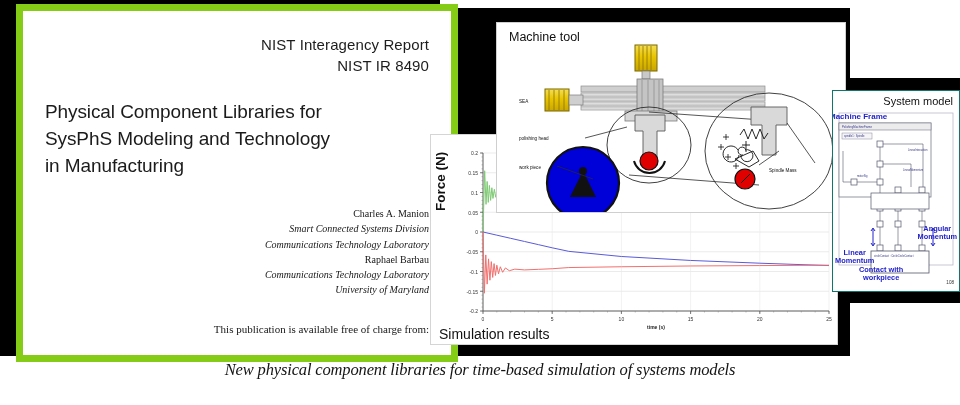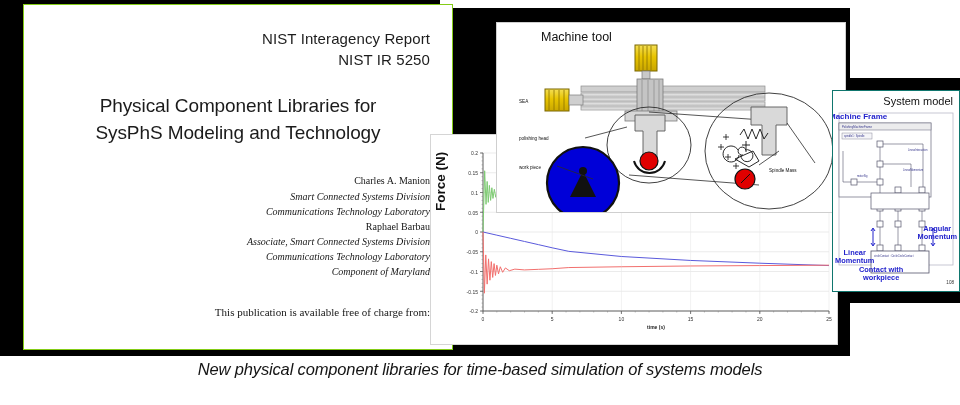--- a/index.html
+++ b/index.html
@@ -24,36 +24,36 @@
 
   
   .panel {
     position: absolute;
     background: #ffffff;
     overflow: hidden;
   }
 
   
   #cover {
-    left: 23px;
+    left: 16px;
     top: 4px;
     width: 428px;
     height: 344px;
-    border: 1px solid #84cc16;
+    border: 7px solid #84cc16;
   }
   .cover-head {
     text-align: right;
     font-size: 15px;
     line-height: 1.38;
     color: #1d1d1d;
     margin: 24px 22px 0 40px;
     letter-spacing: .1px;
   }
   .cover-title {
-    text-align: center;
+    text-align: left;
     font-size: 19px;
     line-height: 1.42;
     color: #1b1b1b;
     margin: 23px 22px 0 22px;
     letter-spacing: -.1px;
   }
   .cover-authors {
     text-align: right;
     margin: 26px 22px 0 22px;
     font-family: "Liberation Serif", serif;
@@ -111,21 +111,20 @@
     width: 348px;
     height: 189px;
     border: 1px solid #cfcfcf;
   }
   .mt-title {
     position: absolute;
     left: 12px;
     top: 7px;
     font-size: 12.5px;
     color: #111;
-    margin-left: 32px;
   }
 
   
   #systemmodel {
     left: 832px;
     top: 90px;
     width: 126px;
     height: 200px;
     border: 1px solid #0f766e;
   }
@@ -154,55 +153,55 @@
     color: #333;
   }
 
   
   #caption {
     position: absolute;
     left: 0;
     top: 360px;
     width: 960px;
     text-align: center;
-    font-family: Liberation Sans, sans-serif;
+    font-family: Liberation Serif, serif;
     font-style: italic;
     font-size: 16.5px;
     color: #141414;
     letter-spacing: -.15px;
   }
 
   svg { display: block; }
 </style>
 </head>
 <body>
 
 <div id="stage">
 
   <div class="backdrop" style="left:0;top:0;width:440px;height:356px;"></div>
   <div class="backdrop" style="left:430px;top:8px;width:420px;height:348px;"></div>
   <div class="backdrop" style="left:836px;top:78px;width:124px;height:225px;"></div>
 
   <div class="panel" id="cover">
     <div class="cover-head">
       <div>NIST Interagency Report</div>
-      <div>NIST IR 5250</div>
+      <div>NIST IR 8490</div>
     </div>
     <div class="cover-title">
       <div>Physical Component Libraries for</div>
       <div>SysPhS Modeling and Technology</div>
+      <div>in Manufacturing</div>
     </div>
     <div class="cover-authors">
       <div>Charles A. Manion</div>
       <div class="it">Smart Connected Systems Division</div>
       <div class="it">Communications Technology Laboratory</div>
       <div>Raphael Barbau</div>
-      <div class="it">Associate, Smart Connected Systems Division</div>
       <div class="it">Communications Technology Laboratory</div>
-      <div class="it">Component of Maryland</div>
+      <div class="it">University of Maryland</div>
     </div>
     <div class="cover-doi">
       <div>This publication is available free of charge from:</div>
 
     </div>
   </div>
 
   <div class="panel" id="chartpanel">
     <div class="axis-title-y">Force (N)</div>
     <svg class="plot-wrap" id="plot" viewBox="0 0 406 209" width="406" height="209">
@@ -319,20 +318,21 @@
         <line x1="356.48" y1="176" x2="356.48" y2="177.6" stroke="#777" stroke-width="0.4"></line>
         <line x1="370.32" y1="176" x2="370.32" y2="177.6" stroke="#777" stroke-width="0.4"></line>
         <line x1="384.15999999999997" y1="176" x2="384.15999999999997" y2="177.6" stroke="#777" stroke-width="0.4"></line>
         <line x1="398" y1="176" x2="398" y2="177.6" stroke="#777" stroke-width="0.4"></line>
         <text x="225" y="194" text-anchor="middle" font-size="5" font-weight="bold" fill="#222" font-family="'Liberation Sans',sans-serif">time (s)</text>
         <polyline points="52.00,97.00 53.66,35.78 55.04,69.35 56.15,46.44 57.26,67.38 58.37,50.39 59.61,65.40 60.86,52.76 61.96,63.42 63.35,54.34 64.73,62.24 66.12,55.53 67.50,61.45 69.30,57.10 71.38,60.27 74.14,58.29 77.60,59.87 82.45,59.08 93.52,59.47 107.36,59.87 121.20,59.87 137.81,60.27" fill="none" stroke="#7ecb73" stroke-width="1" stroke-linejoin="round"></polyline>
         <polyline points="52.00,97.00 65.84,100.16 79.68,103.32 93.52,106.48 107.36,109.64 121.20,112.80 137.81,116.35 190.40,121.49 259.60,125.44 328.80,128.20 398.00,130.57" fill="none" stroke="#5a5adc" stroke-width="1" stroke-linejoin="round"></polyline>
         <polyline points="52.00,97.00 53.38,158.22 54.77,119.91 56.15,149.14 57.54,123.86 58.92,145.19 60.30,126.63 61.69,142.43 63.07,128.60 64.46,140.45 65.84,130.18 67.50,138.87 69.30,131.76 71.65,137.29 74.42,132.94 78.30,135.71 83.83,134.13 93.52,134.92 107.36,134.33 121.20,133.74 137.81,132.55 190.40,131.76 259.60,130.97 328.80,130.57 398.00,130.18" fill="none" stroke="#f2706e" stroke-width="1" stroke-linejoin="round"></polyline>
         <line x1="70" y1="8" x2="82" y2="8" stroke="#f2706e" stroke-width="1.2"></line>
       </svg>
+    <div class="sim-caption">Simulation results</div>
   </div>
 
   <div class="panel" id="machinetool">
     <div class="mt-title">Machine tool</div>
     <svg viewBox="0 0 348 189" width="348" height="189">
       <defs>
         <linearGradient id="gyel" x1="0" y1="0" x2="0" y2="1">
           <stop offset="0%" stop-color="#f4df55"></stop>
           <stop offset="45%" stop-color="#e8c400"></stop>
           <stop offset="100%" stop-color="#c9a600"></stop>

